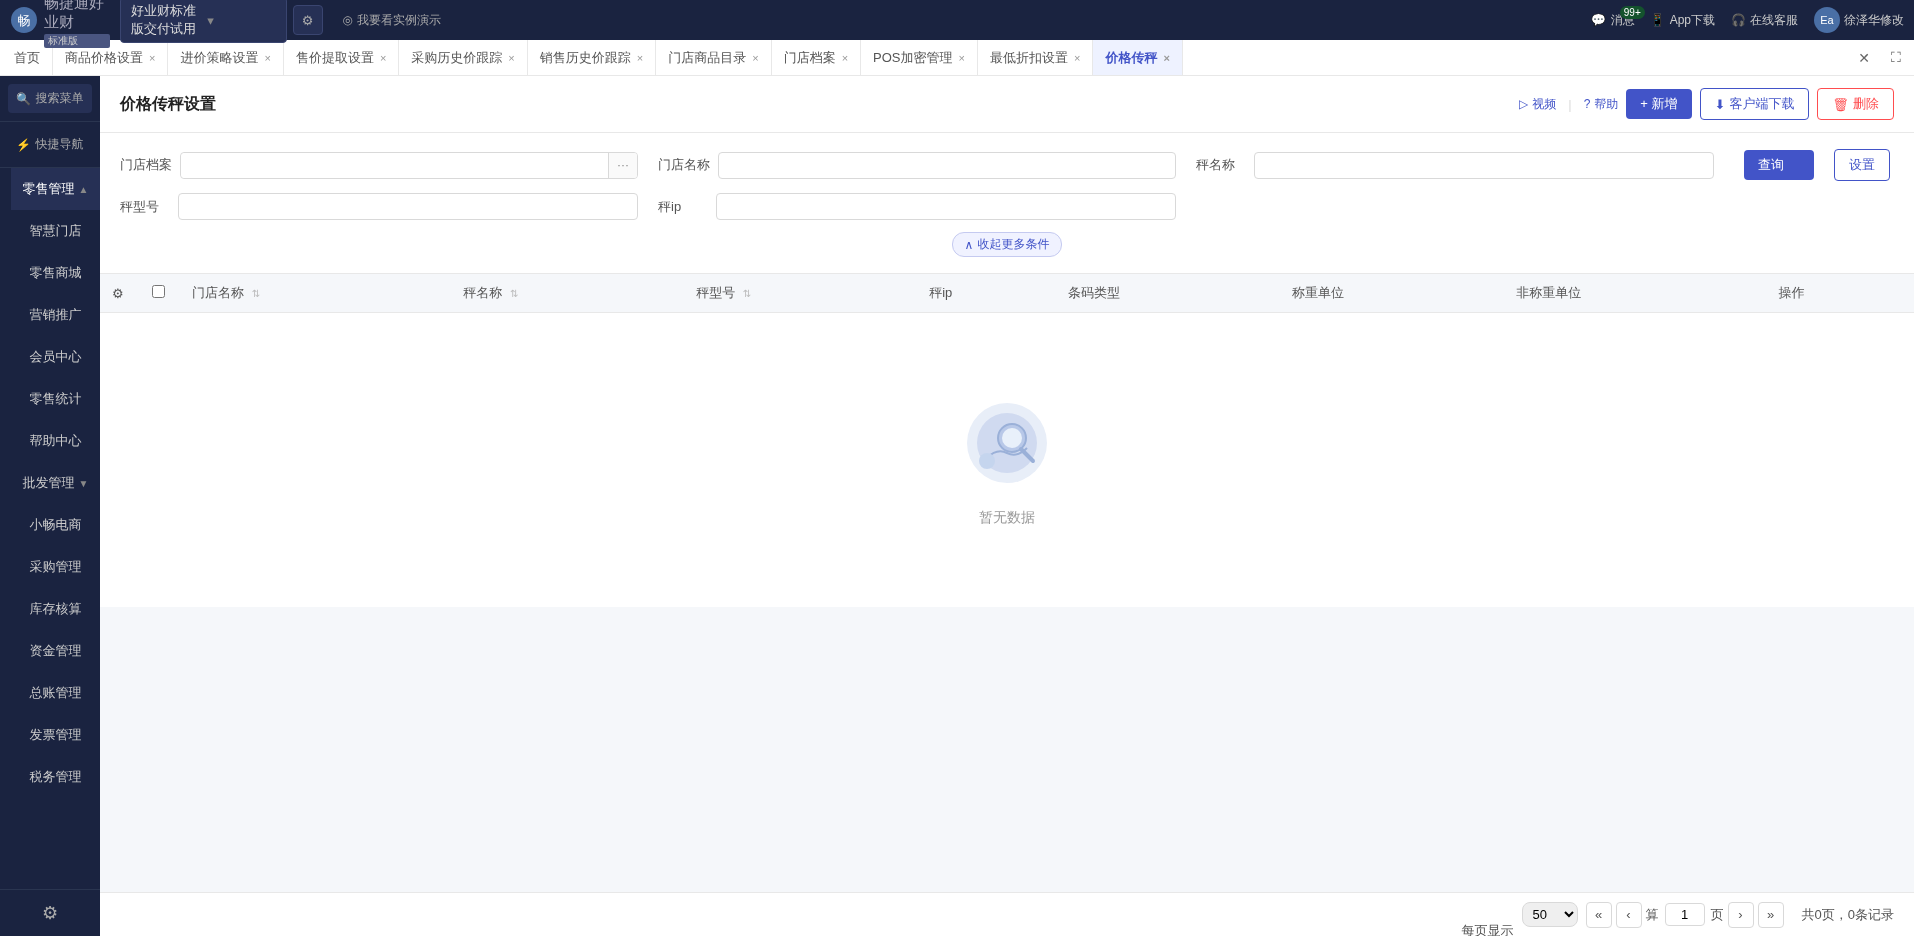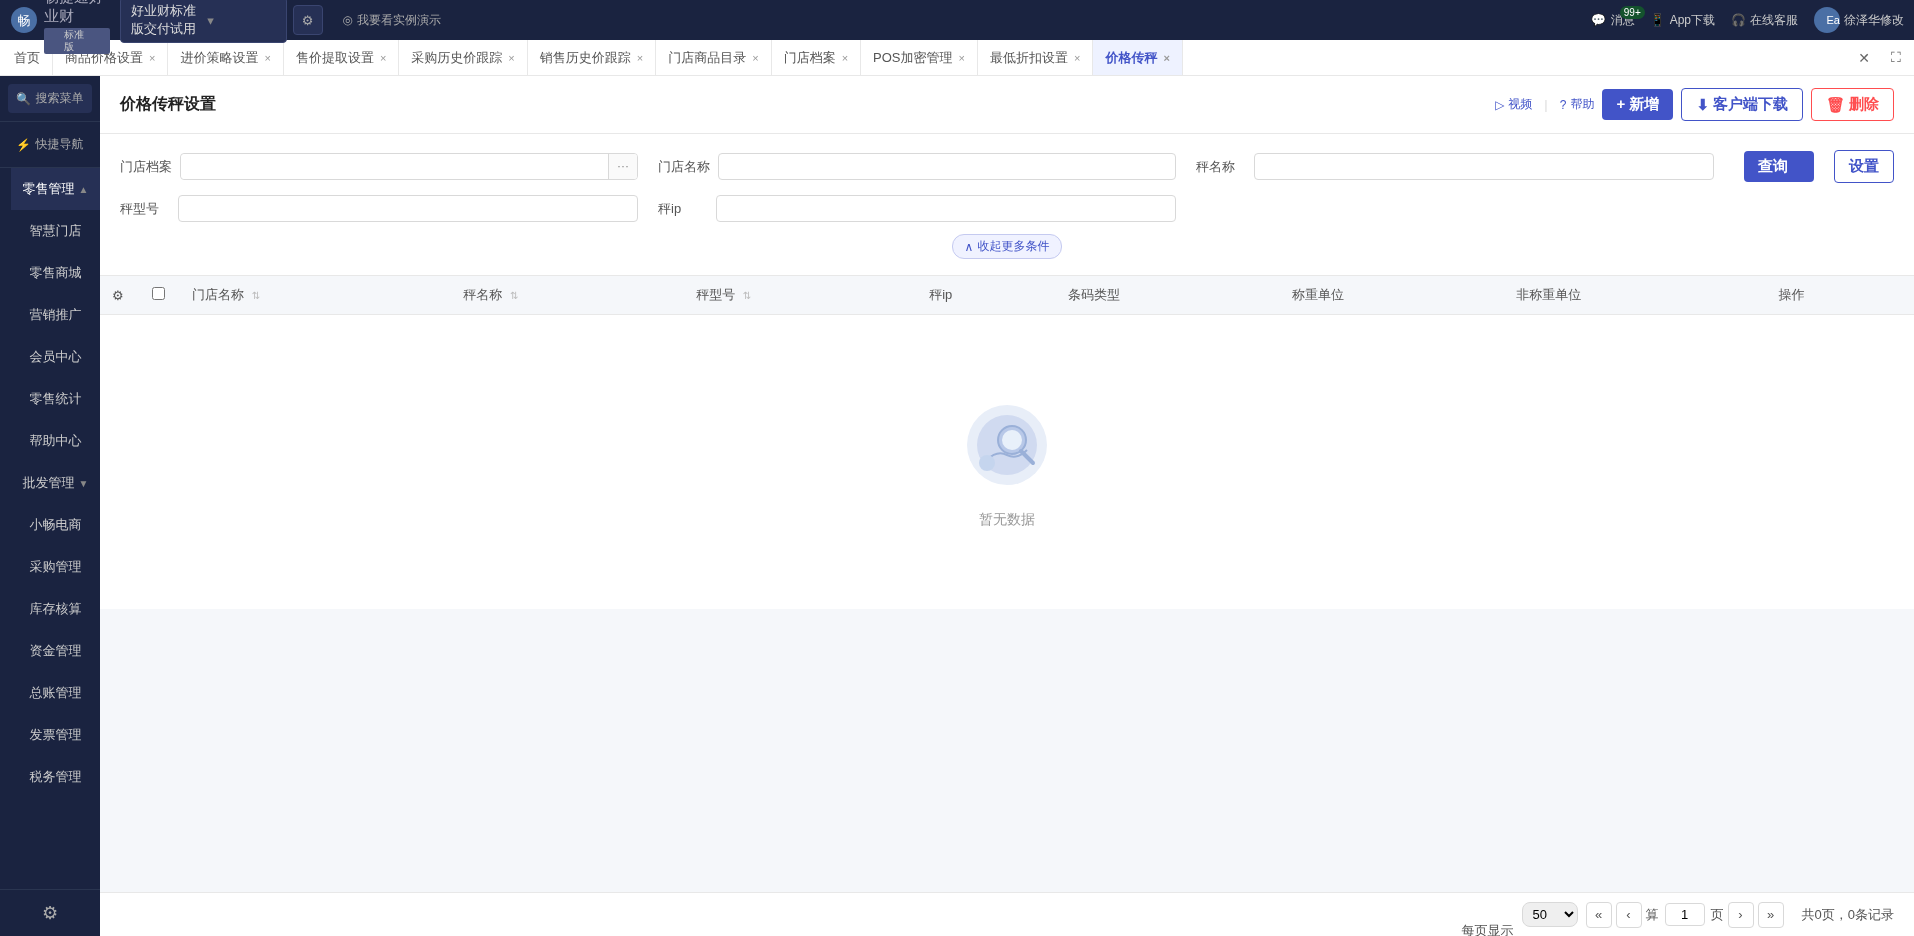--- a/index.html
+++ b/index.html
@@ -28,21 +28,21 @@
       width: 28px;
       height: 28px;
       margin-right: 6px;
       flex-shrink: 0;
     }
     .logo-text { font-size: 15px; color: #aab; line-height: 1.3; }
     .version-badge {
       font-size: 10px;
       background: #4a5580;
       color: #ccc;
-      padding: 1px 20px;
+      padding: 1px 4px;
       border-radius: 2px;
       margin-top: 2px;
     }
 
     .dropdown-selector {
       display: flex;
       align-items: center;
       background: #263055;
       border: 1px solid #3a4570;
       border-radius: 4px;
@@ -108,21 +108,21 @@
       min-width: 18px;
       text-align: center;
     }
     .user-avatar {
       width: 26px;
       height: 26px;
       border-radius: 50%;
       background: #4a6fa5;
       display: flex;
       align-items: center;
-      justify-content: flex-end;
+      justify-content: center;
       color: #fff;
       font-size: 11px;
     }
     .user-name { color: #ccc; font-size: 12px; }
 
     
     .tab-bar {
       height: 36px;
       background: #fff;
       border-bottom: 1px solid #e8e8e8;
@@ -283,27 +283,26 @@
       align-items: center;
       gap: 4px;
       color: #4254c8;
       font-size: 12px;
       cursor: pointer;
     }
     .separator { color: #ddd; margin: 0 4px; }
     .btn {
       padding: 6px 14px;
       border-radius: 4px;
-      font-size: 15px;
+      font-size: 13px;
       cursor: pointer;
       border: none;
       display: flex;
       align-items: center;
       gap: 4px;
-      font-weight: bold;
     }
     .btn-primary { background: #4254c8; color: #fff; }
     .btn-outline { background: #fff; color: #4254c8; border: 1px solid #4254c8; }
     .btn-danger-outline { background: #fff; color: #ff4d4f; border: 1px solid #ff4d4f; }
 
     
     .filter-area {
       background: #fff;
       padding: 16px 20px;
       border-bottom: 1px solid #e8e8e8;

